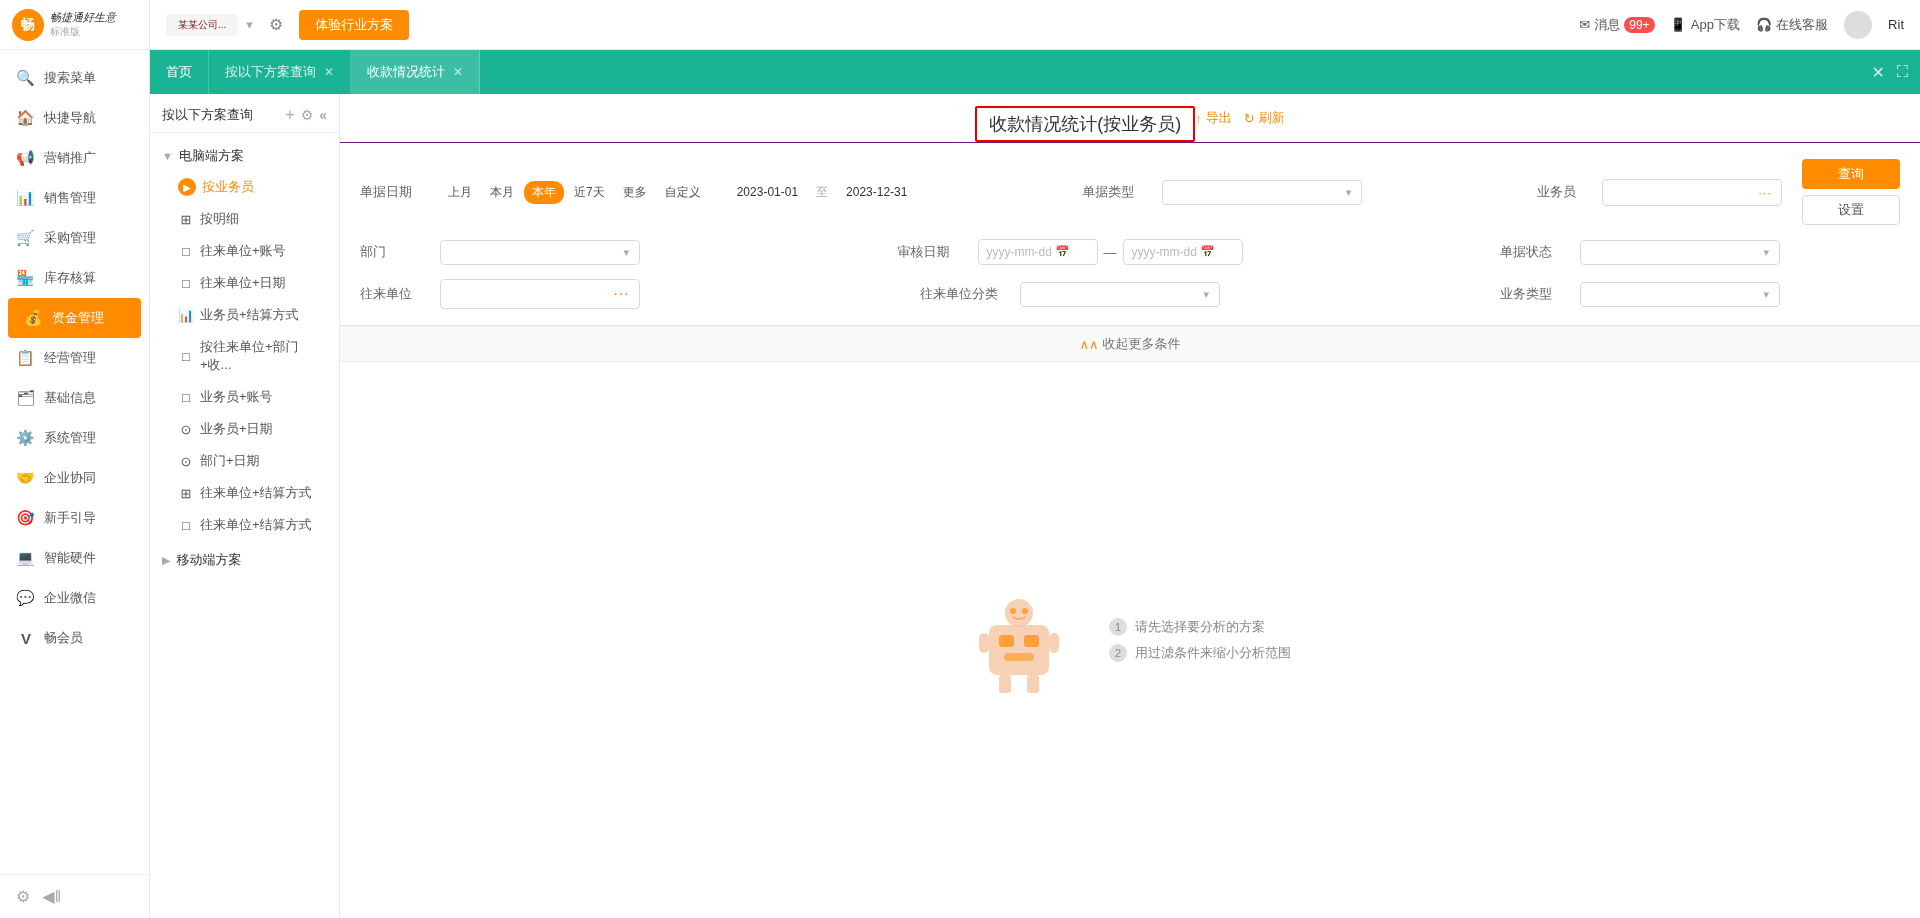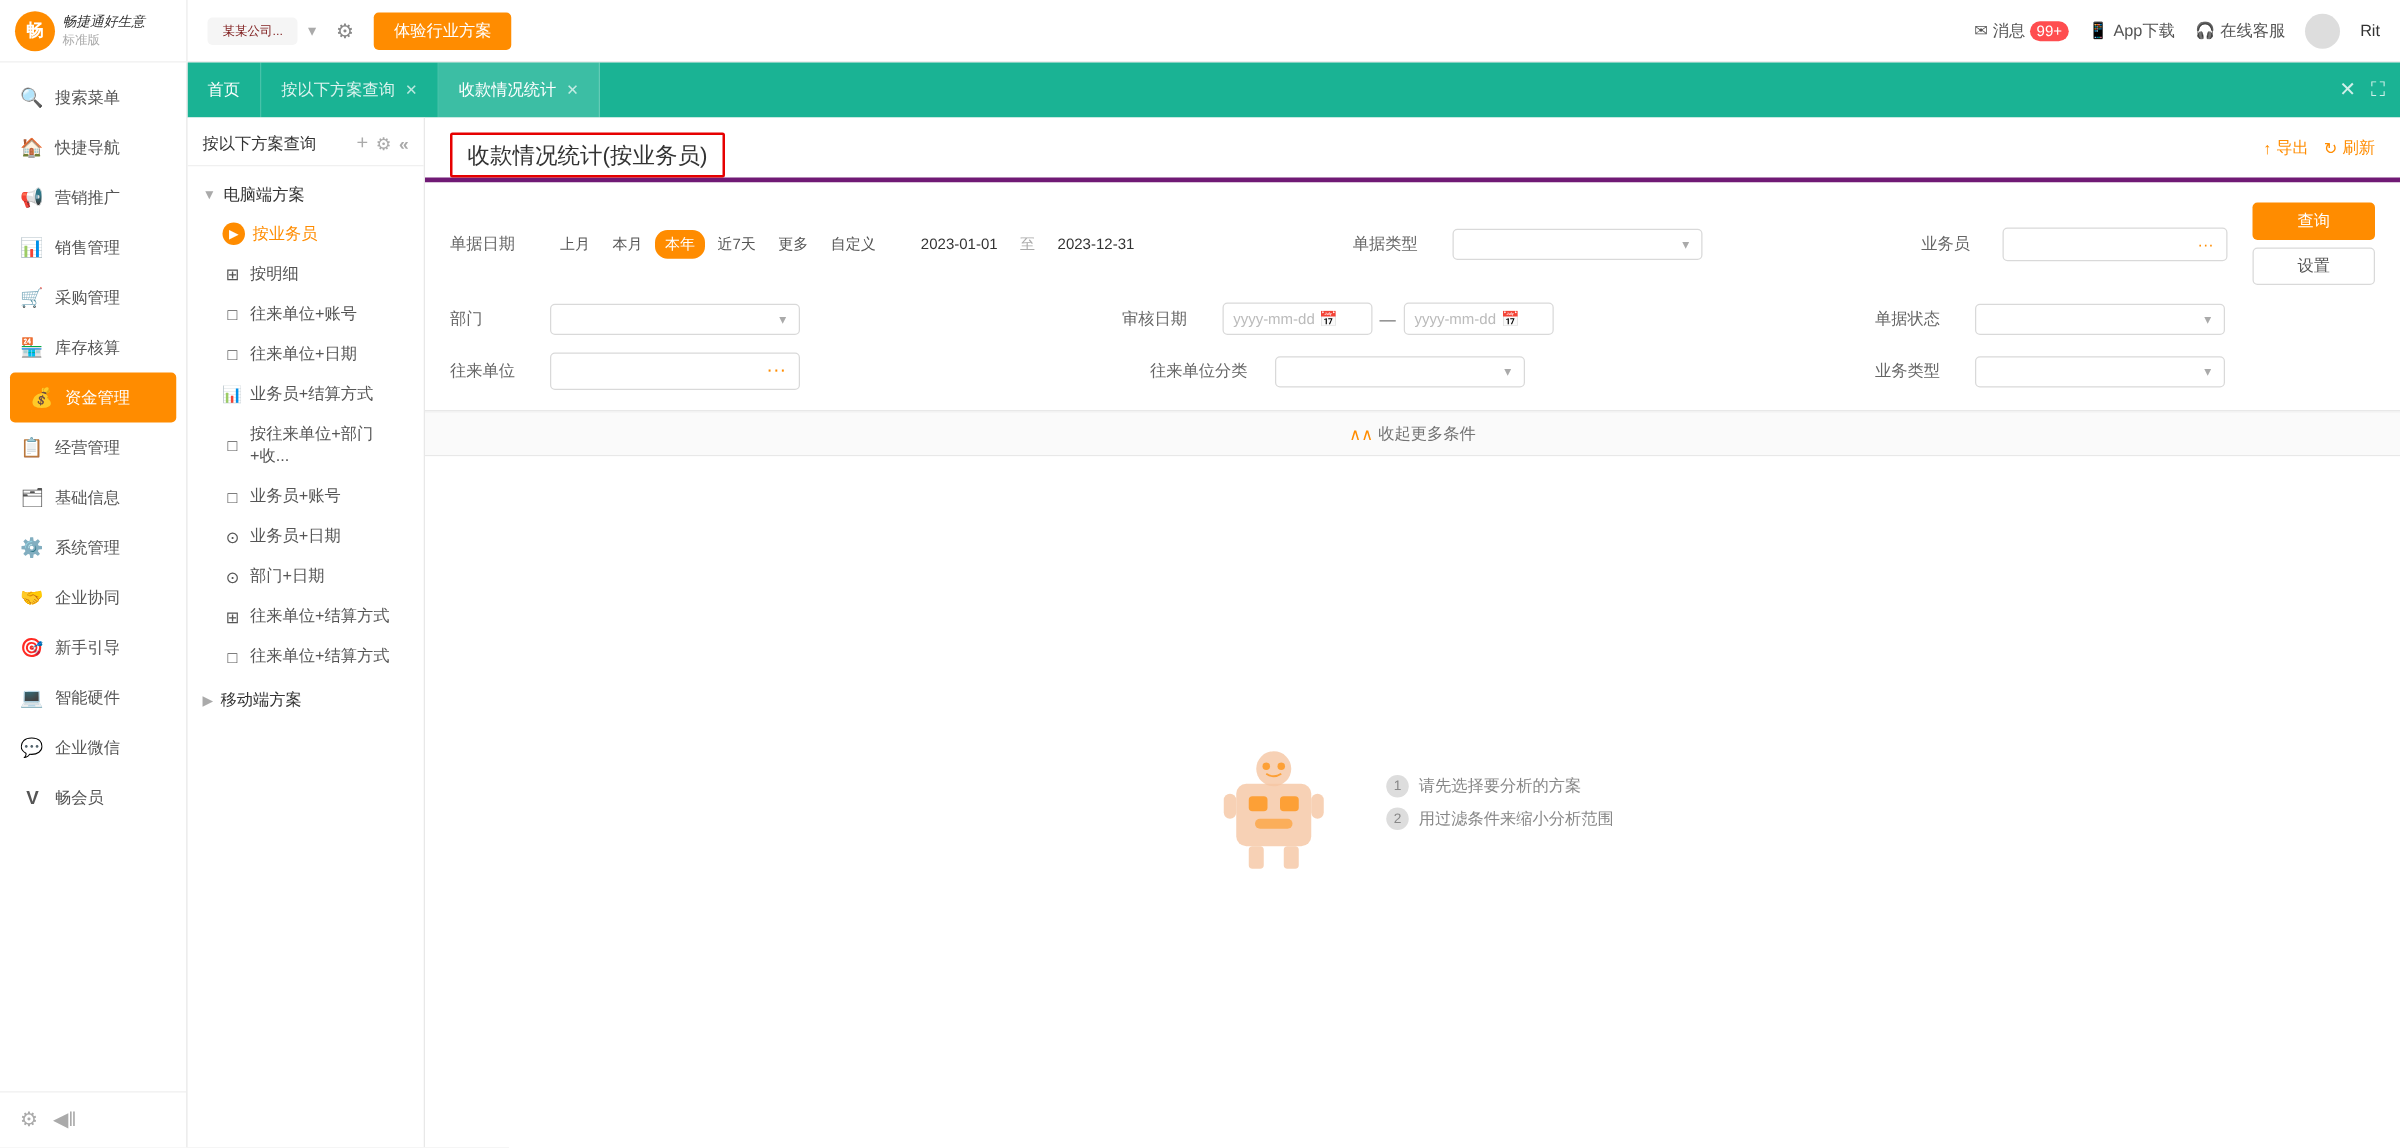--- a/index.html
+++ b/index.html
@@ -54,21 +54,21 @@
     .scheme-group-header .arrow { margin-right: 6px; color: #aaa; font-size: 11px; }
     .scheme-item { display: flex; align-items: center; padding: 7px 12px 7px 28px; font-size: 13px; color: #555; cursor: pointer; gap: 6px; }
     .scheme-item.active { color: #ff8c00; }
     .scheme-item .item-icon { width: 16px; height: 16px; display: flex; align-items: center; justify-content: center; font-size: 13px; flex-shrink: 0; }
     .scheme-item-active-icon { width: 18px; height: 18px; background: #ff8c00; border-radius: 50%; display: flex; align-items: center; justify-content: center; color: white; font-size: 10px; flex-shrink: 0; }
 
     
     .right-panel { flex: 1; display: flex; flex-direction: column; overflow: hidden; }
 
     
-    .page-header { background: #fff; padding: 12px 20px 0; border-bottom: 4px solid #701a75; display: flex; align-items: center; justify-content: space-between; }
+    .page-header { background: #fff; padding: 12px 20px 0; border-bottom: 1px solid #701a75; display: flex; align-items: center; justify-content: center; }
     .page-title-box { border: 2px solid #e60000; padding: 4px 12px; border-radius: 2px; display: inline-block; }
     .page-title { font-size: 18px; color: #333; font-weight: 500; }
     .page-header-actions { display: flex; align-items: center; gap: 12px; padding-bottom: 12px; }
     .export-btn { display: flex; align-items: center; gap: 4px; color: #ff8c00; cursor: pointer; font-size: 13px; }
     .refresh-btn { display: flex; align-items: center; gap: 4px; color: #ff8c00; cursor: pointer; font-size: 13px; }
 
     
     .filter-area { background: #fff; padding: 16px 20px; border-bottom: 1px solid #e8e8e8; }
     .filter-row { display: flex; align-items: center; gap: 20px; margin-bottom: 14px; }
     .filter-row:last-child { margin-bottom: 0; }

